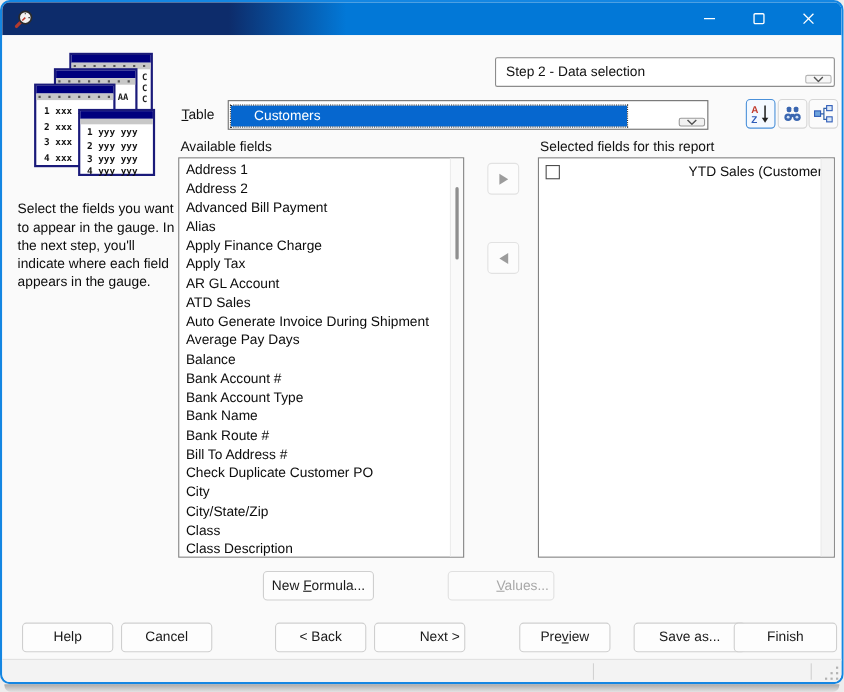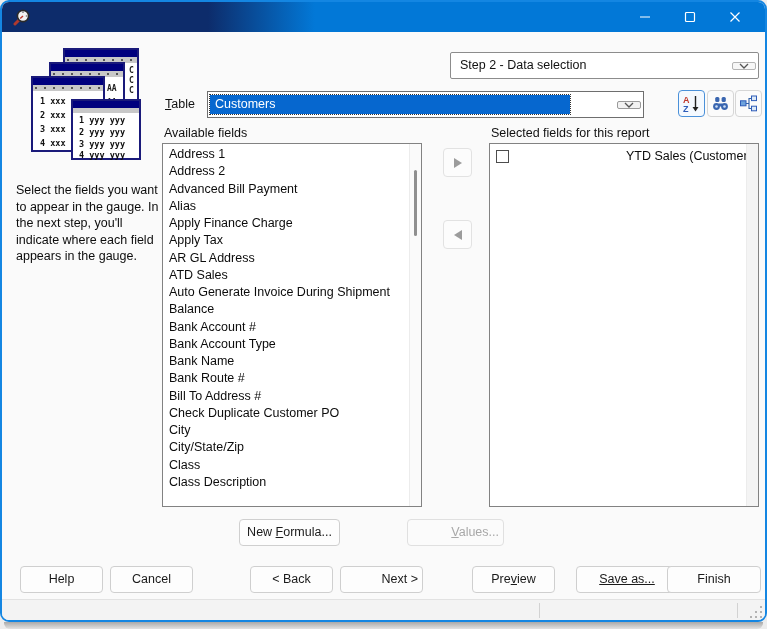--- a/index.html
+++ b/index.html
@@ -16,32 +16,32 @@
               display:flex; align-items:center; }
   .app-icon { width:17px; height:17px; margin-left:11px; flex:0 0 auto; }
   .title { color:#ffffff; font-size:13px; margin-left:9px; white-space:nowrap; }
   .win-controls { position:absolute; right:8px; top:0; height:30px; display:flex; }
   .win-btn { width:45px; height:30px; display:flex; align-items:center; justify-content:center;
              background:transparent; border:none; cursor:default; }
 
   .content { position:absolute; left:0; top:30px; width:763px; height:569px; background:#fafafa; }
 
   
-  .combo { position:absolute; background:#ffffff; display:flex; align-items:center;gap:45px; }
+  .combo { position:absolute; background:#ffffff; display:flex; align-items:flex-end;gap:45px; }
   .step-combo { left:448px; top:20px; width:309px; height:27px; border:1px solid #8c8c8c; border-radius:2px; }
   .step-combo .combo-text { flex:1; font-size:12.5px; color:#111; line-height:25px; padding-left:9px;
                             white-space:nowrap; overflow:hidden; }
   .combo-btn { width:24px; margin:2px; border:1px solid #b4b4b4; border-radius:2px;
                background:#f7f7f7; display:flex; align-items:center; justify-content:center; }
 
   .table-label { position:absolute; left:163px; top:65px; font-size:12.5px; color:#111; }
   .accel { text-decoration:underline; }
   .table-combo { left:205px; top:59px; width:437px; height:27px; border:1px solid #6e6e6e; padding:2px; }
   .table-sel { flex:1; background:#0667cf; color:#ffffff; font-size:12.5px; line-height:19px;
-               padding-left:5px; outline:1px dotted #333; outline-offset:0px; white-space:nowrap; }
+               padding-left:21px; outline:1px dotted #333; outline-offset:0px; white-space:nowrap; }
   .table-combo .combo-btn { margin:0 0 0 2px; border:1px solid #9a9a9a; background:#f2f2f2; }
 
   
   .tool-btn { position:absolute; top:58px; width:27px; height:27px; background:#fbfbfb;
               border:1px solid #d6d6d6; border-radius:4px;
               display:flex; align-items:center; justify-content:center; }
   .tool-btn.active { border-color:#4a90d9; background:#f4f9ff; }
 
   
   .illustration { position:absolute; left:22px; top:15px; width:122px; height:114px; }
@@ -80,21 +80,21 @@
          border-radius:4px; font-family:"Liberation Sans", sans-serif; font-size:12.5px;
          color:#1a1a1a; text-align:center; line-height:25px; padding:0 4px; }
   .btn:disabled,.btn.disabled { color:#a8a8a8; border-color:#e0e0e0; background:#fbfbfb;text-align:right; }
   .formula-btn { left:237px; top:487px; width:101px; }
   .values-btn { left:405px; top:487px; width:97px; }
   .help-btn { left:18px;  top:534px; width:83px; }
   .cancel-btn { left:108px; top:534px; width:83px; }
   .back-btn { left:248px; top:534px; width:83px; }
   .next-btn { left:338px; top:534px; width:83px;text-align:right; }
   .preview-btn { left:470px; top:534px; width:83px; }
-  .saveas-btn { left:574px; top:534px; width:102px;text-decoration:underline; }
+  .saveas-btn { left:574px; top:534px; width:102px; }
   .finish-btn { left:665px; top:534px; width:94px; }
 
   
   .statusbar { position:absolute; left:0; bottom:0; width:763px; height:21px;
                background:#f3f3f3; border-top:1px solid #e2e2e2; }
   .status-divider { position:absolute; top:3px; bottom:2px; width:1px; background:#d2d2d2; }
   .grip { position:absolute; right:3px; bottom:2px; width:14px; height:14px; }
   .grip i { position:absolute; width:2px; height:2px; background:#b2b2b2; }
 
   .window-shadow { position:absolute; left:4px; top:622px; width:759px; height:7px;
@@ -236,26 +236,27 @@
             <div class="list-item">Address 2</div>
 
             <div class="list-item">Advanced Bill Payment</div>
 
             <div class="list-item">Alias</div>
 
             <div class="list-item">Apply Finance Charge</div>
 
             <div class="list-item">Apply Tax</div>
 
-            <div class="list-item">AR GL Address</div>
+            <div class="list-item">AR GL Account</div>
 
             <div class="list-item">ATD Sales</div>
 
             <div class="list-item">Auto Generate Invoice During Shipment</div>
 
+            <div class="list-item">Average Pay Days</div>
 
             <div class="list-item">Balance</div>
 
             <div class="list-item">Bank Account #</div>
 
             <div class="list-item">Bank Account Type</div>
 
             <div class="list-item">Bank Name</div>
 
             <div class="list-item">Bank Route #</div>

